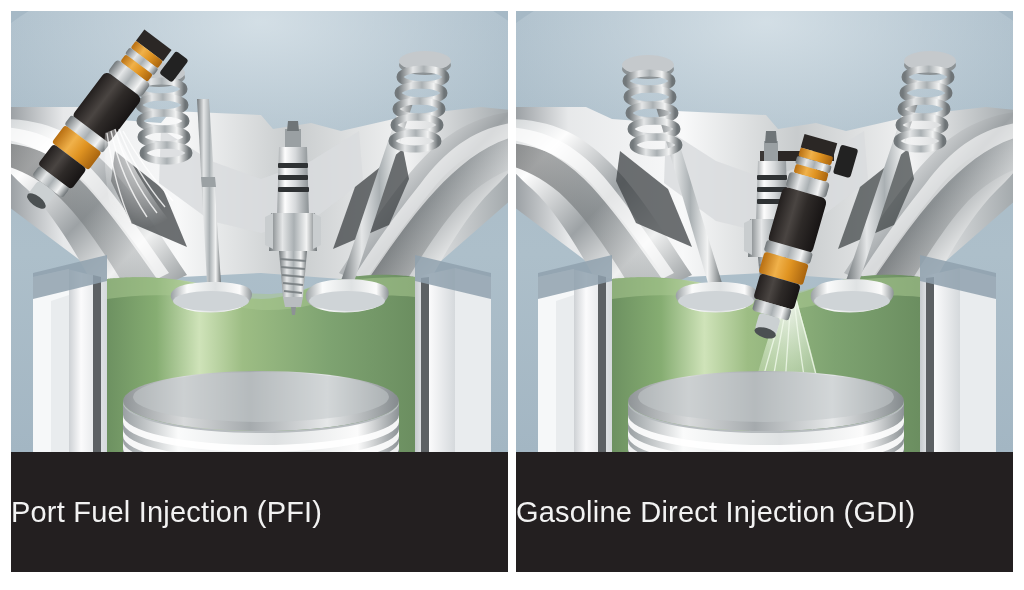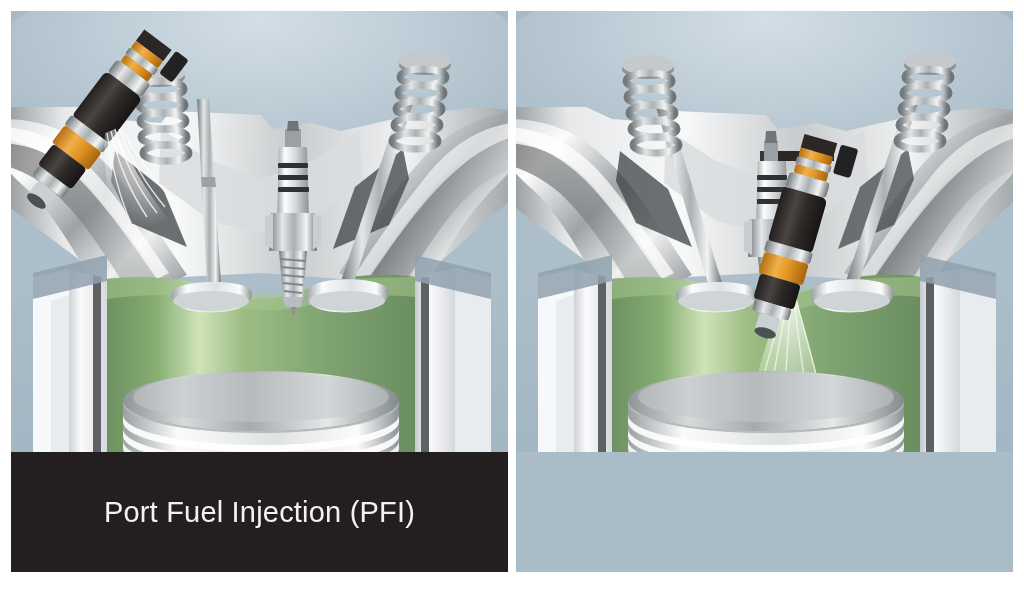--- a/index.html
+++ b/index.html
@@ -5,21 +5,21 @@
   html,body{margin:0;padding:0;background:#ffffff;}
   body{width:1024px;height:590px;overflow:hidden;
        font-family:"Liberation Sans","DejaVu Sans",sans-serif;}
   .stage{position:relative;width:1024px;height:590px;background:#ffffff;}
   .panel{position:absolute;top:11px;height:561px;width:497px;overflow:hidden;background:#a9bcc8;}
   .panel.left{left:11px;}
   .panel.right{left:516px;}
   .scene{position:absolute;left:0;top:0;width:497px;height:441px;overflow:hidden;}
   .scene svg{display:block;}
   .caption{position:absolute;left:0;bottom:0;width:497px;height:120px;
-           background:#231f20;display:flex;align-items:center;justify-content:center;}
+           background:#231f20;display:flex;align-items:center;justify-content:flex-start;}
   .caption span{color:#f2f2f2;font-size:29px;letter-spacing:0.2px;
                 font-family:"Liberation Sans","DejaVu Sans",sans-serif;font-weight:400;}
 </style>
 </head>
 <body>
 
 <div class="stage">
 
   <div class="panel left">
     <div class="scene">
@@ -471,15 +471,18 @@
             <rect x="271" y="238" width="48" height="12" rx="3" fill="url(#steelR)"></rect>
             <rect x="272" y="250" width="46" height="22" rx="3" fill="url(#orangeR)"></rect>
             <rect x="274" y="272" width="42" height="26" rx="4" fill="url(#injBodyR)"></rect>
             <rect x="276" y="298" width="38" height="12" rx="3" fill="url(#steelR)"></rect>
             <rect x="284" y="310" width="22" height="18" rx="4" fill="#cbd0d2"></rect>
             <ellipse cx="295" cy="328" rx="11" ry="5" fill="#4b5052"></ellipse>
           </g>
         </g>
       </svg>
     </div>
+    <div class="caption">
+      <span>Gasoline Direct Injection (GDI)</span>
+    </div>
   </div>
 
 </div>
 
 </body></html>

